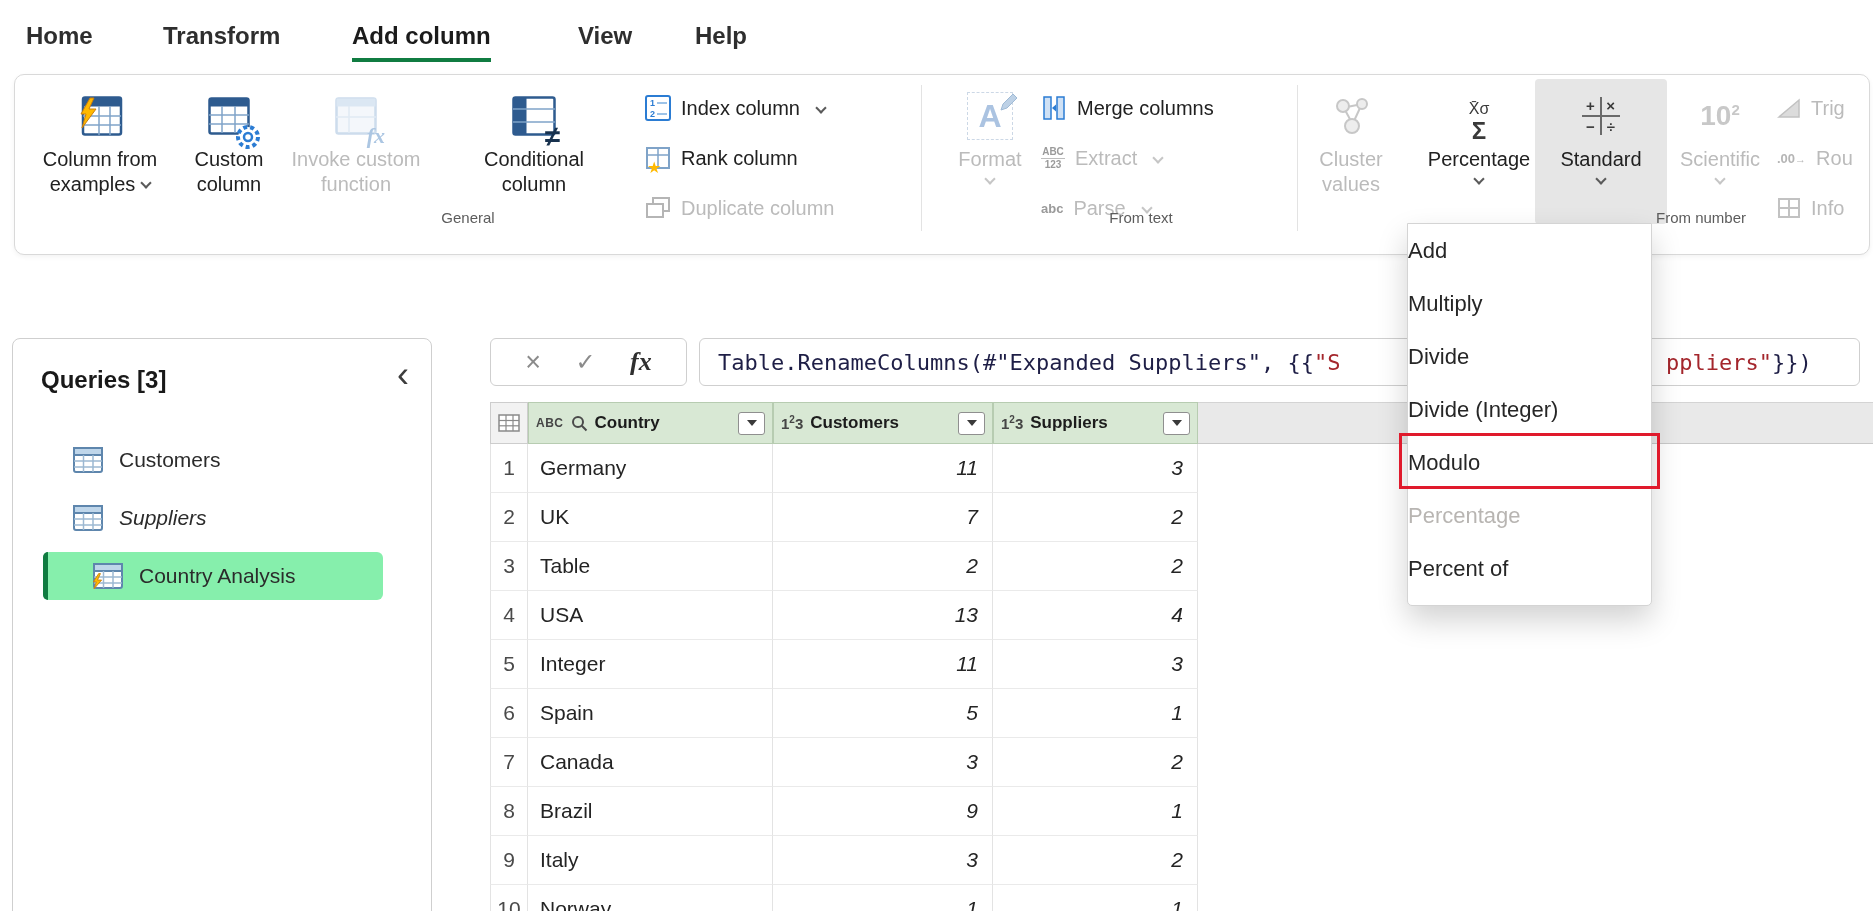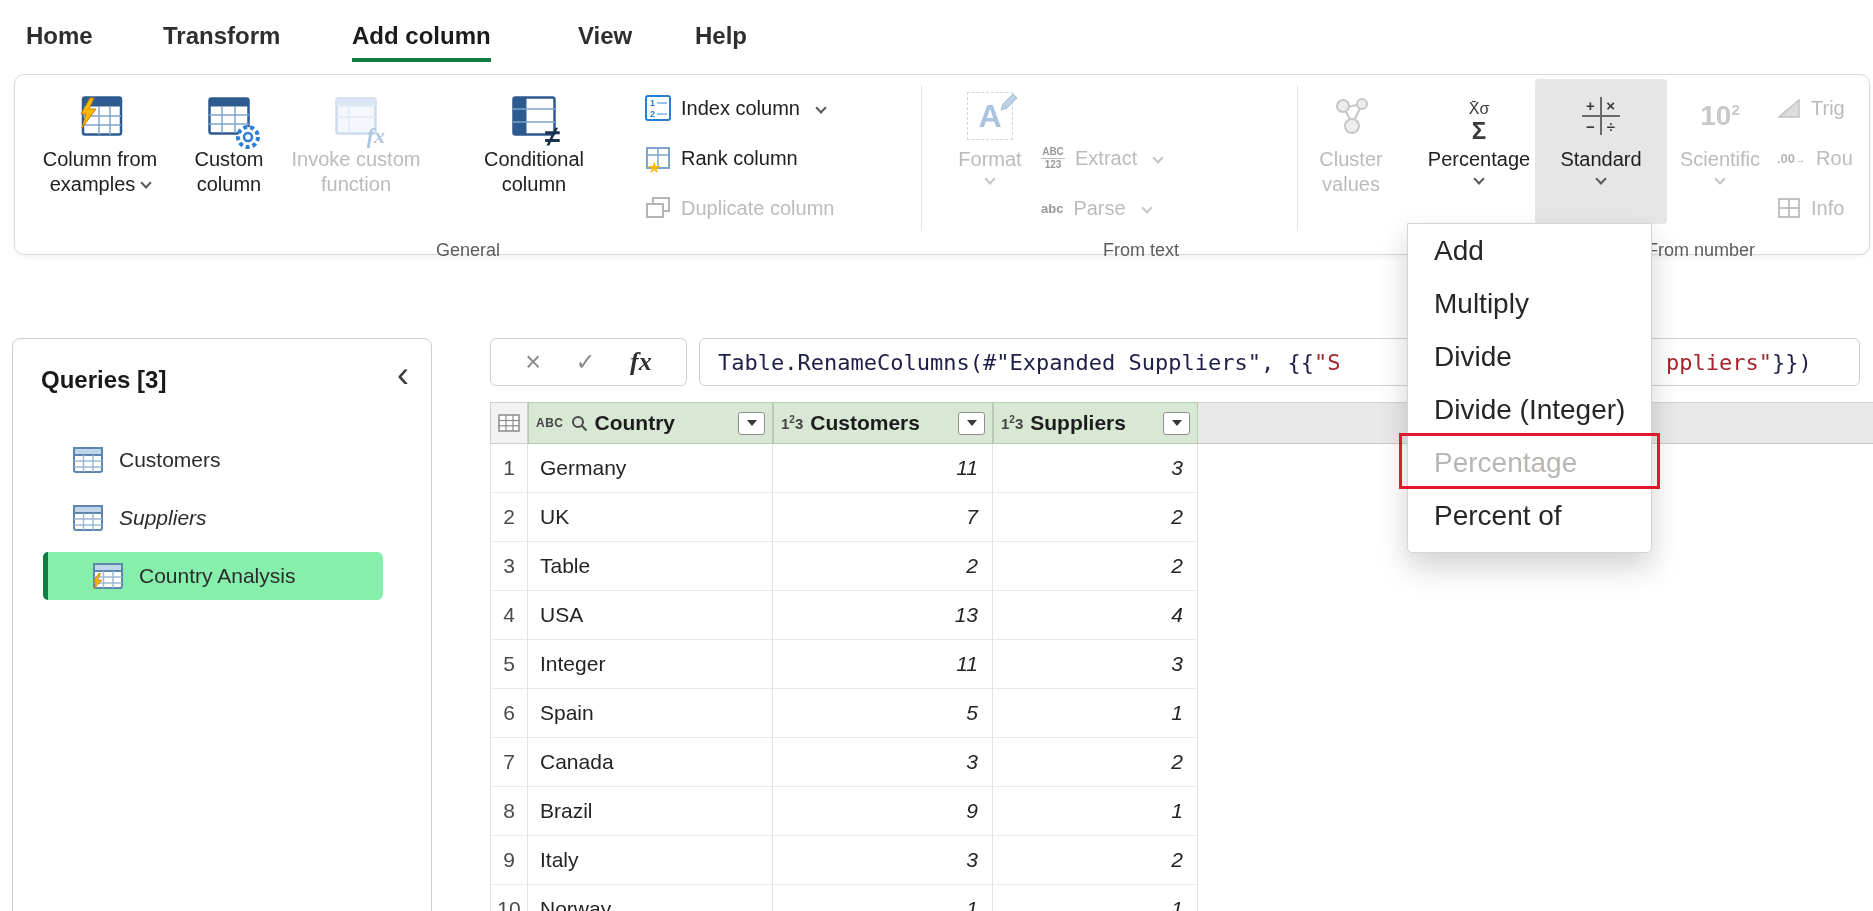--- a/index.html
+++ b/index.html
@@ -22,21 +22,21 @@
 
   
   .ribbon{position:absolute;left:14px;top:74px;width:1856px;height:181px;background:#FFFFFF;
     border:1px solid #D9D9D9;border-radius:10px;box-shadow:0 2px 5px rgba(0,0,0,.05);}
   .bigbtn{position:absolute;top:8px;height:146px;display:flex;flex-direction:column;align-items:center;cursor:pointer;}
   .bicon{height:62px;display:flex;align-items:center;justify-content:center;margin-top:2px;position:relative;}
   .blbl{font-size:20px;line-height:25px;text-align:center;color:#212121;}
   .disabled .blbl,.disabled .srlbl{color:#BBBBBB;}
   .smallrow{position:absolute;height:42px;display:flex;align-items:center;gap:10px;cursor:pointer;}
   .srlbl{font-size:20px;color:#212121;white-space:nowrap;}
-  .grplbl{position:absolute;top:165px;transform:translateX(-50%);font-size:18px;color:#5C5C5C;white-space:nowrap;}
+  .grplbl{position:absolute;top:134px;transform:translateX(-50%);font-size:15px;color:#5C5C5C;white-space:nowrap;}
   .divider{position:absolute;top:10px;height:146px;width:1px;background:#E3E3E3;}
   .chev{display:inline-block;width:8px;height:8px;border-right:2px solid #5A5A5A;border-bottom:2px solid #5A5A5A;
     transform:rotate(45deg);margin-left:7px;vertical-align:4px;}
   .chevblock{display:block;width:8px;height:8px;border-right:2px solid #5A5A5A;border-bottom:2px solid #5A5A5A;
     transform:rotate(45deg);margin:3px auto 0;}
   .disabled .chev,.disabled .chevblock{border-color:#C6C6C6;}
   .stdopen{position:absolute;left:1520px;top:4px;width:132px;height:145px;background:#E6E6E6;border-radius:4px;}
   .stdicon{width:38px;height:38px;position:relative;color:#3A3A3A;}
   .stdicon .hl{position:absolute;left:0;right:0;top:18px;height:2px;background:#6A6A6A;}
   .stdicon .vl{position:absolute;top:0;bottom:0;left:18px;width:2px;background:#6A6A6A;}
@@ -49,21 +49,21 @@
   .fmticon{width:46px;height:48px;border:1px dashed #BCCBDE;position:relative;display:flex;align-items:center;justify-content:center;opacity:.75;}
   .fmticon .a{font-size:32px;font-weight:700;color:#8FB0D8;}
   .exticon{display:flex;flex-direction:column;align-items:center;line-height:10px;color:#9A9A9A;font-weight:700;font-size:10px;}
   .exticon .bar{width:24px;height:1px;background:#BDBDBD;margin:1px 0;}
   .parseicon{font-size:13px;color:#9A9A9A;font-weight:700;}
   .rndicon{font-size:13px;color:#B5B5B5;font-weight:700;white-space:nowrap;}
 
   
   .dd{position:absolute;left:1407px;top:223px;width:245px;padding-bottom:10px;background:#fff;
     border:1px solid #D4D4D4;border-radius:0 0 5px 5px;box-shadow:0 14px 30px rgba(0,0,0,.18);z-index:80;}
-  .dditem{height:53px;display:flex;align-items:center;padding-left:26px;font-size:28px;color:#262626;cursor:pointer;}
+  .dditem{height:53px;display:flex;align-items:center;font-size:22px;color:#262626;cursor:pointer;}
   .dditem.disabled{color:#B8B5B2;cursor:default;}
   .redbox{position:absolute;left:1399px;top:433px;width:261px;height:56px;border:3px solid var(--red);z-index:90;}
 
   
   .fbbox{position:absolute;left:490px;top:338px;width:197px;height:48px;border:1px solid #CFCFCF;border-radius:6px;
     display:flex;align-items:center;justify-content:space-evenly;background:#fff;}
   .fbx{font-size:27px;color:#8B8B8B;cursor:pointer;line-height:1;}
   .fbcheck{font-size:24px;color:#8B8B8B;cursor:pointer;line-height:1;}
   .fbfx{font-family:"Liberation Serif",serif;font-style:italic;font-weight:700;font-size:26px;color:#2F2F2F;cursor:pointer;line-height:1;}
   .finput{position:absolute;left:699px;top:338px;width:1161px;height:48px;border:1px solid #CFCFCF;border-radius:6px;background:#fff;}
@@ -79,21 +79,21 @@
   .qbar{position:absolute;left:0;top:0;width:5px;height:48px;background:var(--green);border-radius:6px 0 0 6px;}
   .qlbl{font-size:21px;color:#2B2B2B;white-space:nowrap;}
   .qlbl.it{font-style:italic;}
   .qicon{position:relative;display:inline-flex;}
 
   
   .hcell{position:absolute;top:402px;height:42px;background:var(--hdr-green);border:1px solid #B7CCB1;
     display:flex;align-items:center;padding:0 7px;gap:7px;}
   .hcorner{position:absolute;top:402px;height:42px;background:#F2F2F2;border:1px solid #CDCDCD;
     display:flex;align-items:center;justify-content:center;cursor:pointer;}
-  .hname{font-weight:700;font-size:21px;color:#1C1C1C;flex:1;white-space:nowrap;overflow:hidden;}
+  .hname{font-weight:700;font-size:17px;color:#1C1C1C;flex:1;white-space:nowrap;overflow:hidden;}
   .ticonABC{font-size:12px;font-weight:700;color:#454545;letter-spacing:.5px;}
   .ticon123{font-size:15px;font-weight:700;color:#454545;}
   .ticon123 sup{font-size:10px;}
   .filterbtn{width:27px;height:23px;background:#fff;border:1px solid #8F8F8F;border-radius:3px;
     display:flex;align-items:center;justify-content:center;cursor:pointer;flex:none;}
   .ftri{width:0;height:0;border-left:5px solid transparent;border-right:5px solid transparent;border-top:6px solid #3A3A3A;}
   .hstrip{position:absolute;left:1198px;top:402px;width:675px;height:42px;background:#E9E9E9;border-bottom:1px solid #C9C9C9;border-top:1px solid #D4D4D4;}
   .cell{position:absolute;height:49px;background:#fff;border-right:1px solid #E3E3E3;border-bottom:1px solid #EAEAEA;
     display:flex;align-items:center;font-size:21px;color:#242424;cursor:default;}
   .cnum{justify-content:center;color:#4A4A4A;border-left:1px solid #E3E3E3;}
@@ -229,20 +229,28 @@
           <polygon points="3,17 5,11 15,1 19,5 9,15" fill="#A8C2DE" stroke="#7FA3C8" stroke-width="1"></polygon>
         </svg>
       </span>
     </div>
     <div class="blbl">
       <span>Format</span>
       <span class="chevblock"></span>
     </div>
   </div>
 
+  <div class="smallrow" style="left:1026px;top:12px">
+    <svg width="26" height="26" viewBox="0 0 26 26">
+      <rect x="3" y="2" width="7" height="22" fill="#CFE1F5" stroke="#2B7CD3" stroke-width="1.5"></rect>
+      <rect x="16" y="2" width="7" height="22" fill="#CFE1F5" stroke="#2B7CD3" stroke-width="1.5"></rect>
+      <polygon points="11,13 15,9.5 15,16.5" fill="#2B7CD3"></polygon>
+    </svg>
+    <span class="srlbl">Merge columns</span>
+  </div>
 
   <div class="smallrow disabled" style="left:1026px;top:62px">
     <span class="exticon">
       <span>ABC</span>
       <span class="bar"></span>
       <span>123</span>
     </span>
     <span class="srlbl">Extract</span>
     <span class="chev"></span>
   </div>
@@ -484,17 +492,18 @@
 <div class="cell cnum" style="left:490px;top:885px;width:38px">10</div>
 <div class="cell ccty" style="left:528px;top:885px;width:245px">Norway</div>
 <div class="cell cval" style="left:773px;top:885px;width:220px">1</div>
 <div class="cell cval" style="left:993px;top:885px;width:205px">1</div>
 
 <div class="dd">
   <div class="dditem">Add</div>
   <div class="dditem">Multiply</div>
   <div class="dditem">Divide</div>
   <div class="dditem">Divide (Integer)</div>
+  <div class="dditem">Modulo</div>
   <div class="dditem disabled">Percentage</div>
   <div class="dditem">Percent of</div>
 </div>
 
 <div class="redbox"></div>
 
 </body></html>

